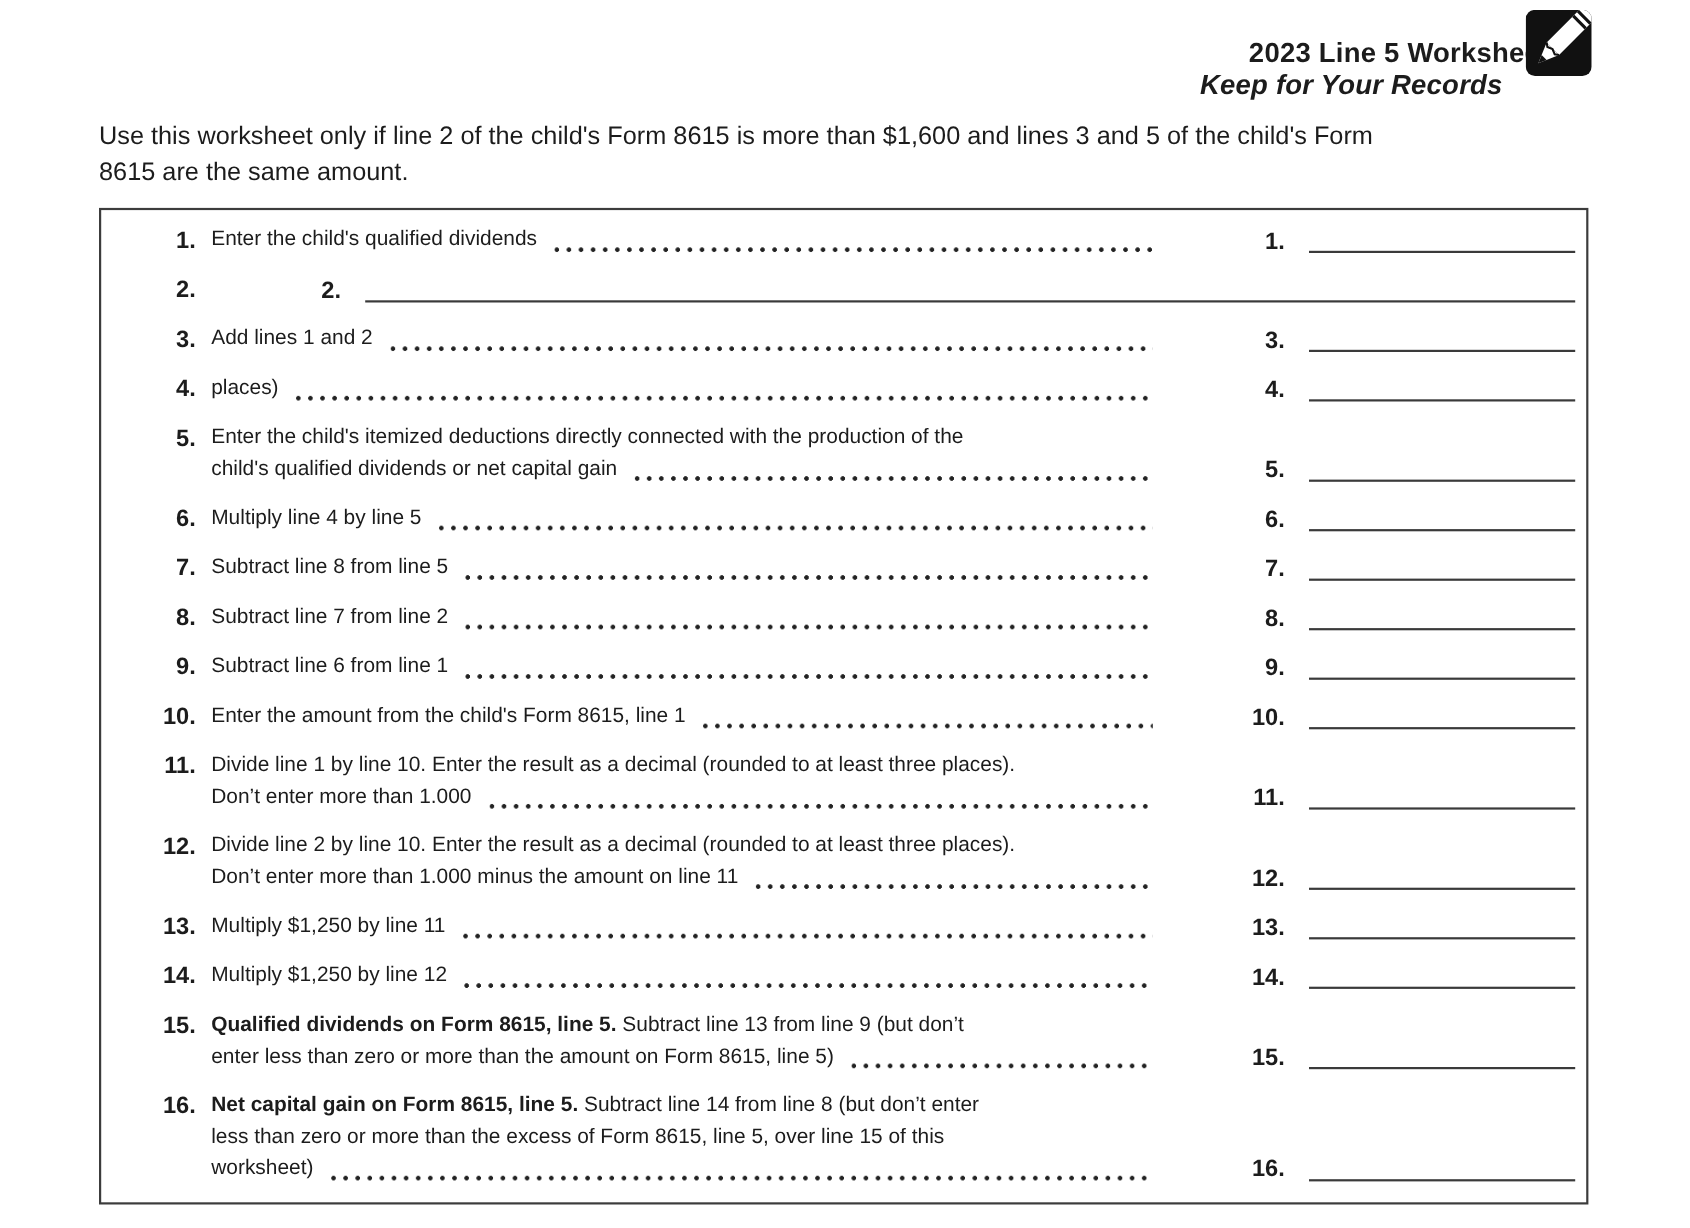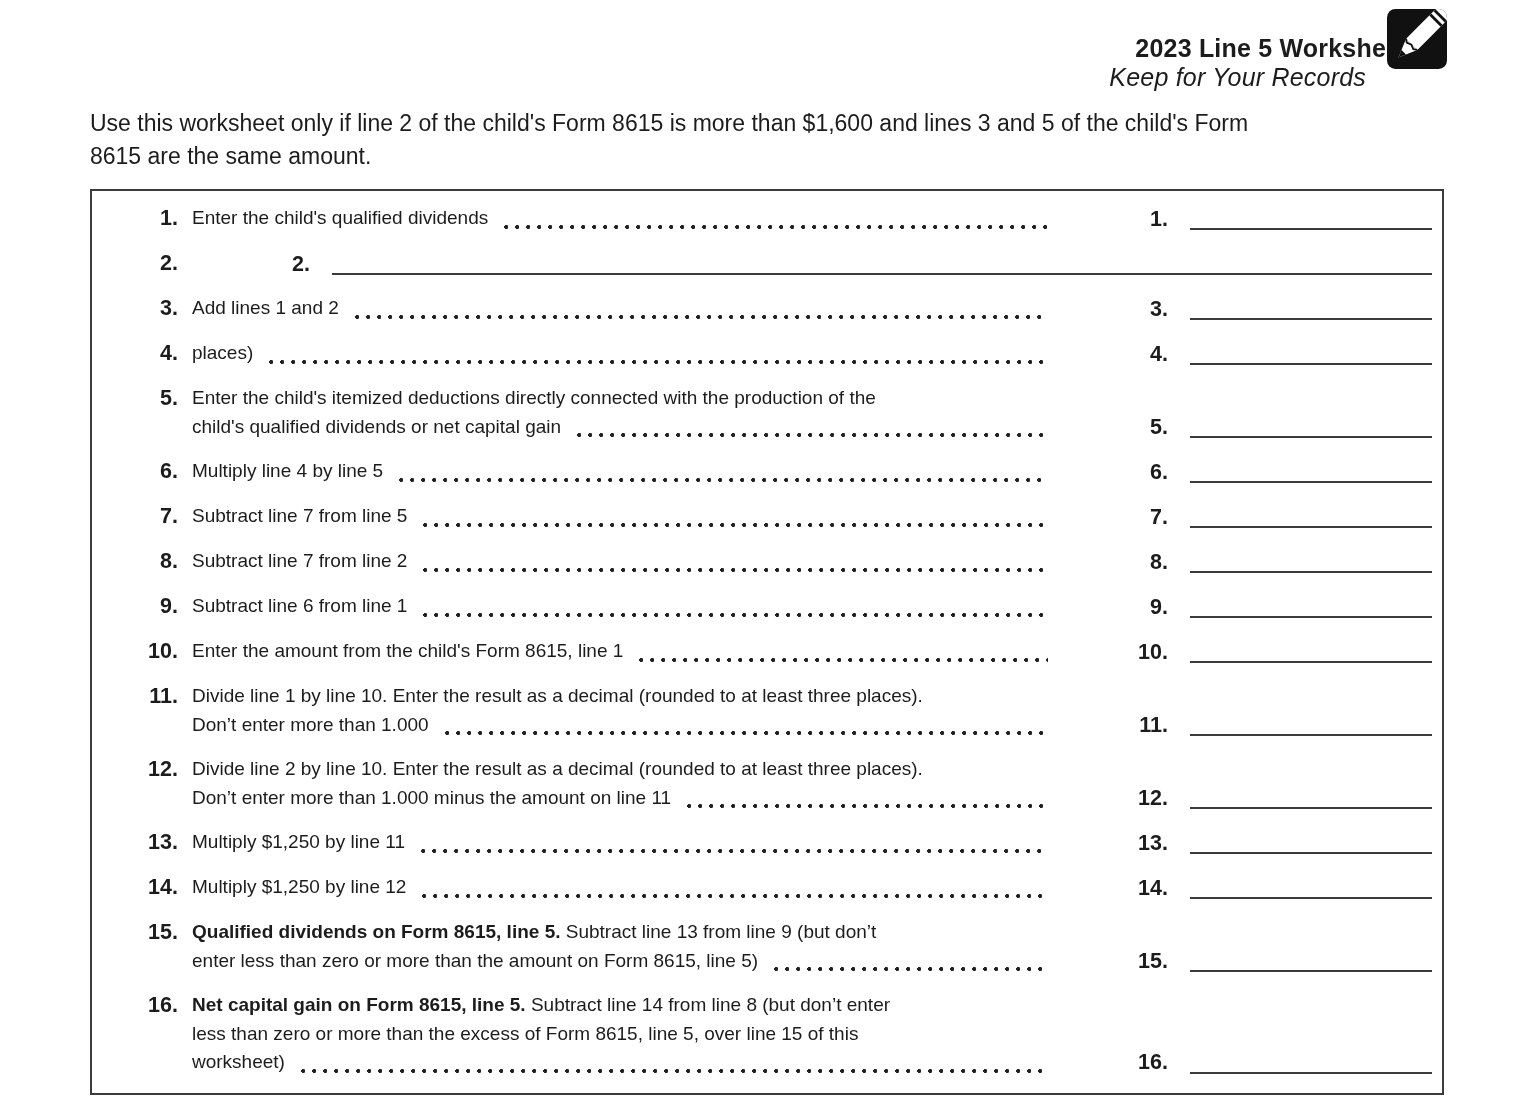--- a/index.html
+++ b/index.html
@@ -9,21 +9,21 @@
     color: #1c1c1c;
     position: relative;
     overflow: hidden;
   }
   .page { padding: 34px 92px 0 90px; box-sizing: border-box; }
 
   
   .header-row { display: flex; justify-content: space-between; align-items: flex-end; flex-direction: column; }
   .doc-title { font-size: 25px; font-weight: 700; letter-spacing: 0.2px; }
   .keep-label {
-    font-size: 25px; font-style: italic; font-weight: 400;
+    font-size: 25px; font-style: italic; font-weight: 700;
     margin-right: 78px; letter-spacing: 0.2px;
   }
   .pencil-wrap { position: absolute; top: 9px; right: 89px; width: 60px; height: 60px; }
 
   
   .intro { margin-top: 15px; font-size: 23px; line-height: 33px; }
   .intro div { white-space: nowrap; }
 
   
   .ws-box {
@@ -176,21 +176,21 @@
     <div class="col-entry">
       <div class="entry-num">6.</div>
       <div class="entry-blank"></div>
     </div>
   </div>
 
   <div class="row">
     <div class="col-num">7.</div>
     <div class="col-desc">
             <div class="desc-line with-leader">
-              <span class="line-text">Subtract line 7 from line 5</span>
+              <span class="line-text">Subtract line 8 from line 5</span>
               <span class="leader"></span>
             </div>
           </div>
     <div class="col-entry">
       <div class="entry-num">7.</div>
       <div class="entry-blank"></div>
     </div>
   </div>
 
   <div class="row">

